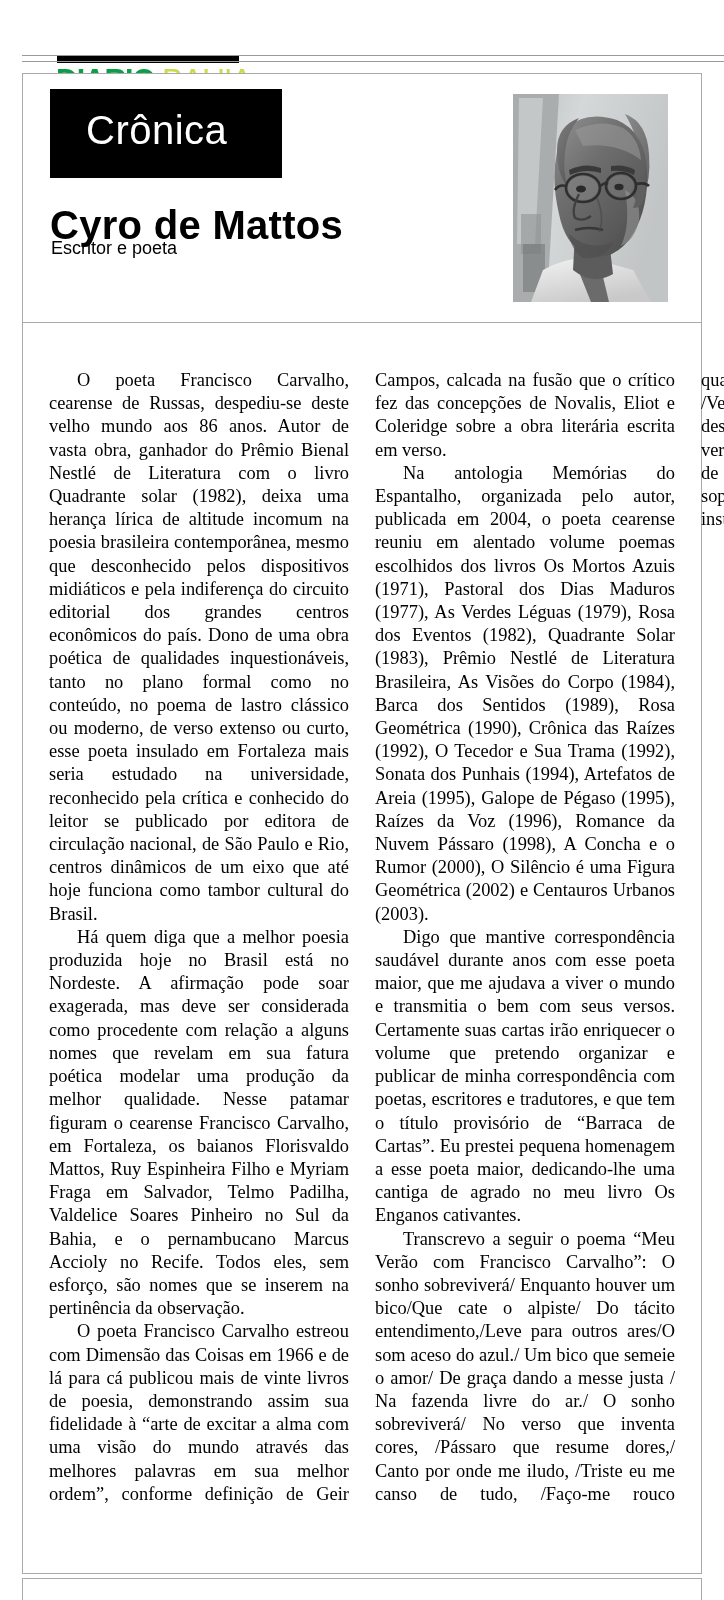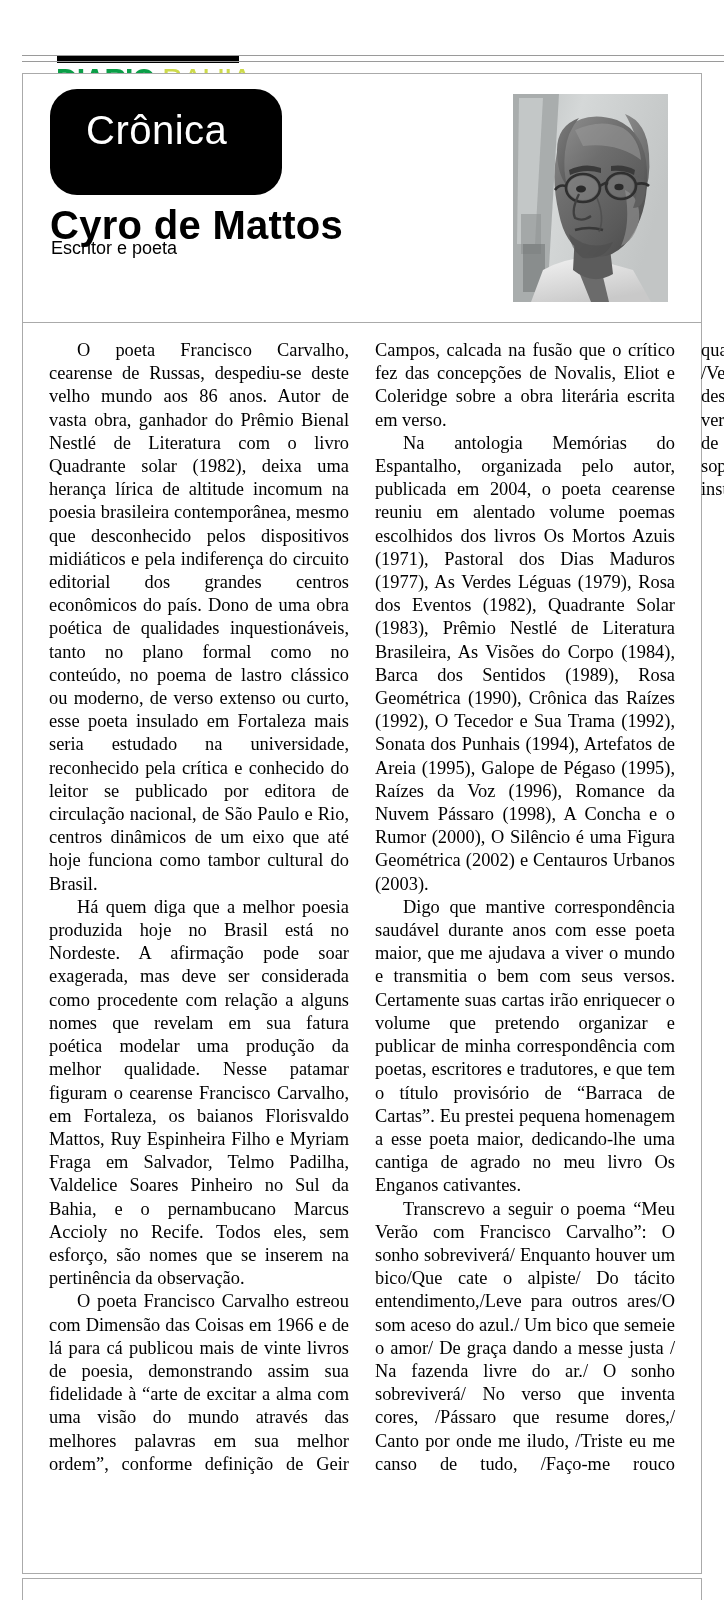--- a/index.html
+++ b/index.html
@@ -99,23 +99,22 @@
     position: relative;
     height: 249px;
     border-bottom: 1px solid #aaaaaa;
     box-sizing: border-box;
   }
   .kicker-box {
     position: absolute;
     left: 27px;
     top: 15px;
     width: 232px;
-    height: 106px;
+    height: 89px;
     background: #000;
-    border-radius: 27px;
   }
   .kicker-text {
     position: absolute;
     left: 36px;
     top: 12px;
     color: #fff;
     font-family: "Liberation Sans", sans-serif;
     font-weight: 300;
     font-size: 40px;
     line-height: 58px;
@@ -166,20 +165,21 @@
     font-size: 43px;
     line-height: 52px;
     letter-spacing: 0.2px;
     margin: 6px 0 18px 2px;
   }
   .columns {
     column-count: 2;
     column-gap: 26px;
     column-fill: auto;
     height: 1160px;
+    margin-top: 30px;
   }
   .columns p {
     margin: 0;
     text-indent: 28px;
     text-align: justify;
     font-size: 18.4px;
     line-height: 23.2px;
     hyphens: auto;
     -webkit-hyphens: auto;
     word-spacing: 0px;

